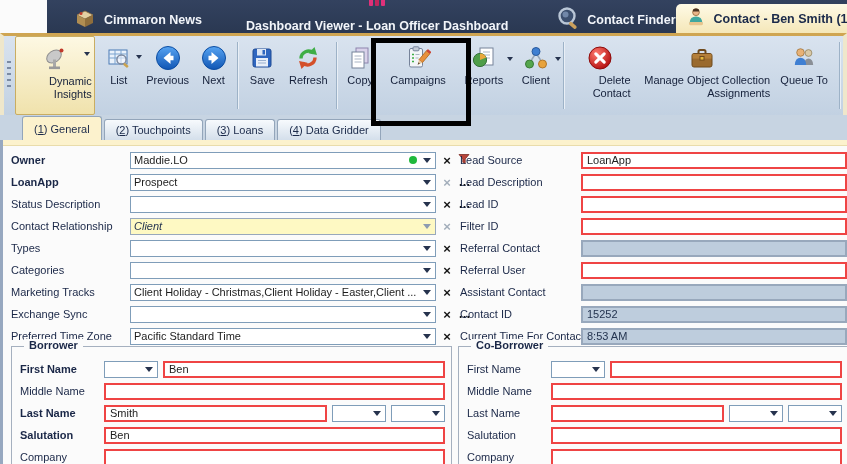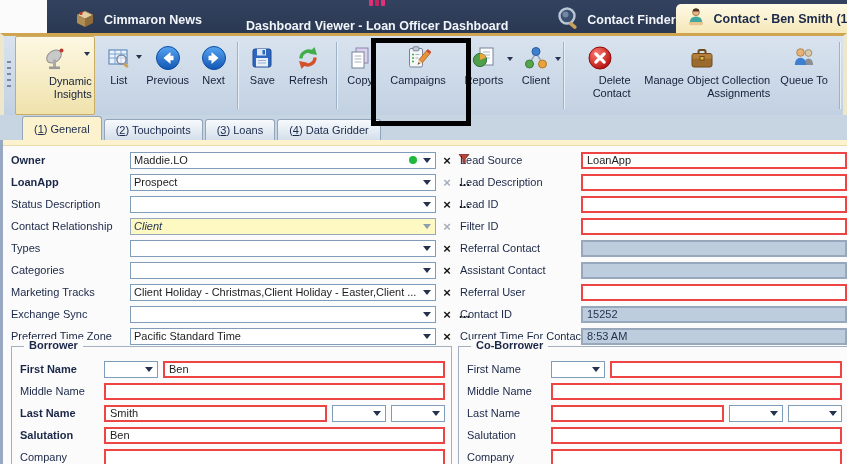--- a/index.html
+++ b/index.html
@@ -446,32 +446,32 @@
               <span></span>
             </div>
         </div>
         <div class="frow">
           <span class="lbl">Referral Contact</span>
           <div class="tinput dis">
               <span></span>
             </div>
         </div>
         <div class="frow">
+          <span class="lbl">Referral User</span>
+          <div class="tinput">
+              <span></span>
+            </div>
+        </div>
+        <div class="frow">
           <span class="lbl">Assistant Contact</span>
           <div class="tinput dis">
               <span></span>
             </div>
         </div>
         <div class="frow">
-          <span class="lbl">Referral User</span>
-          <div class="tinput">
-              <span></span>
-            </div>
-        </div>
-        <div class="frow">
           <span class="lbl">Contact ID</span>
           <div class="tinput dis">
               <span>15252</span>
             </div>
         </div>
         <div class="frow">
           <span class="lbl">Current Time For Contact</span>
           <div class="tinput dis">
               <span>8:53 AM</span>
             </div>

